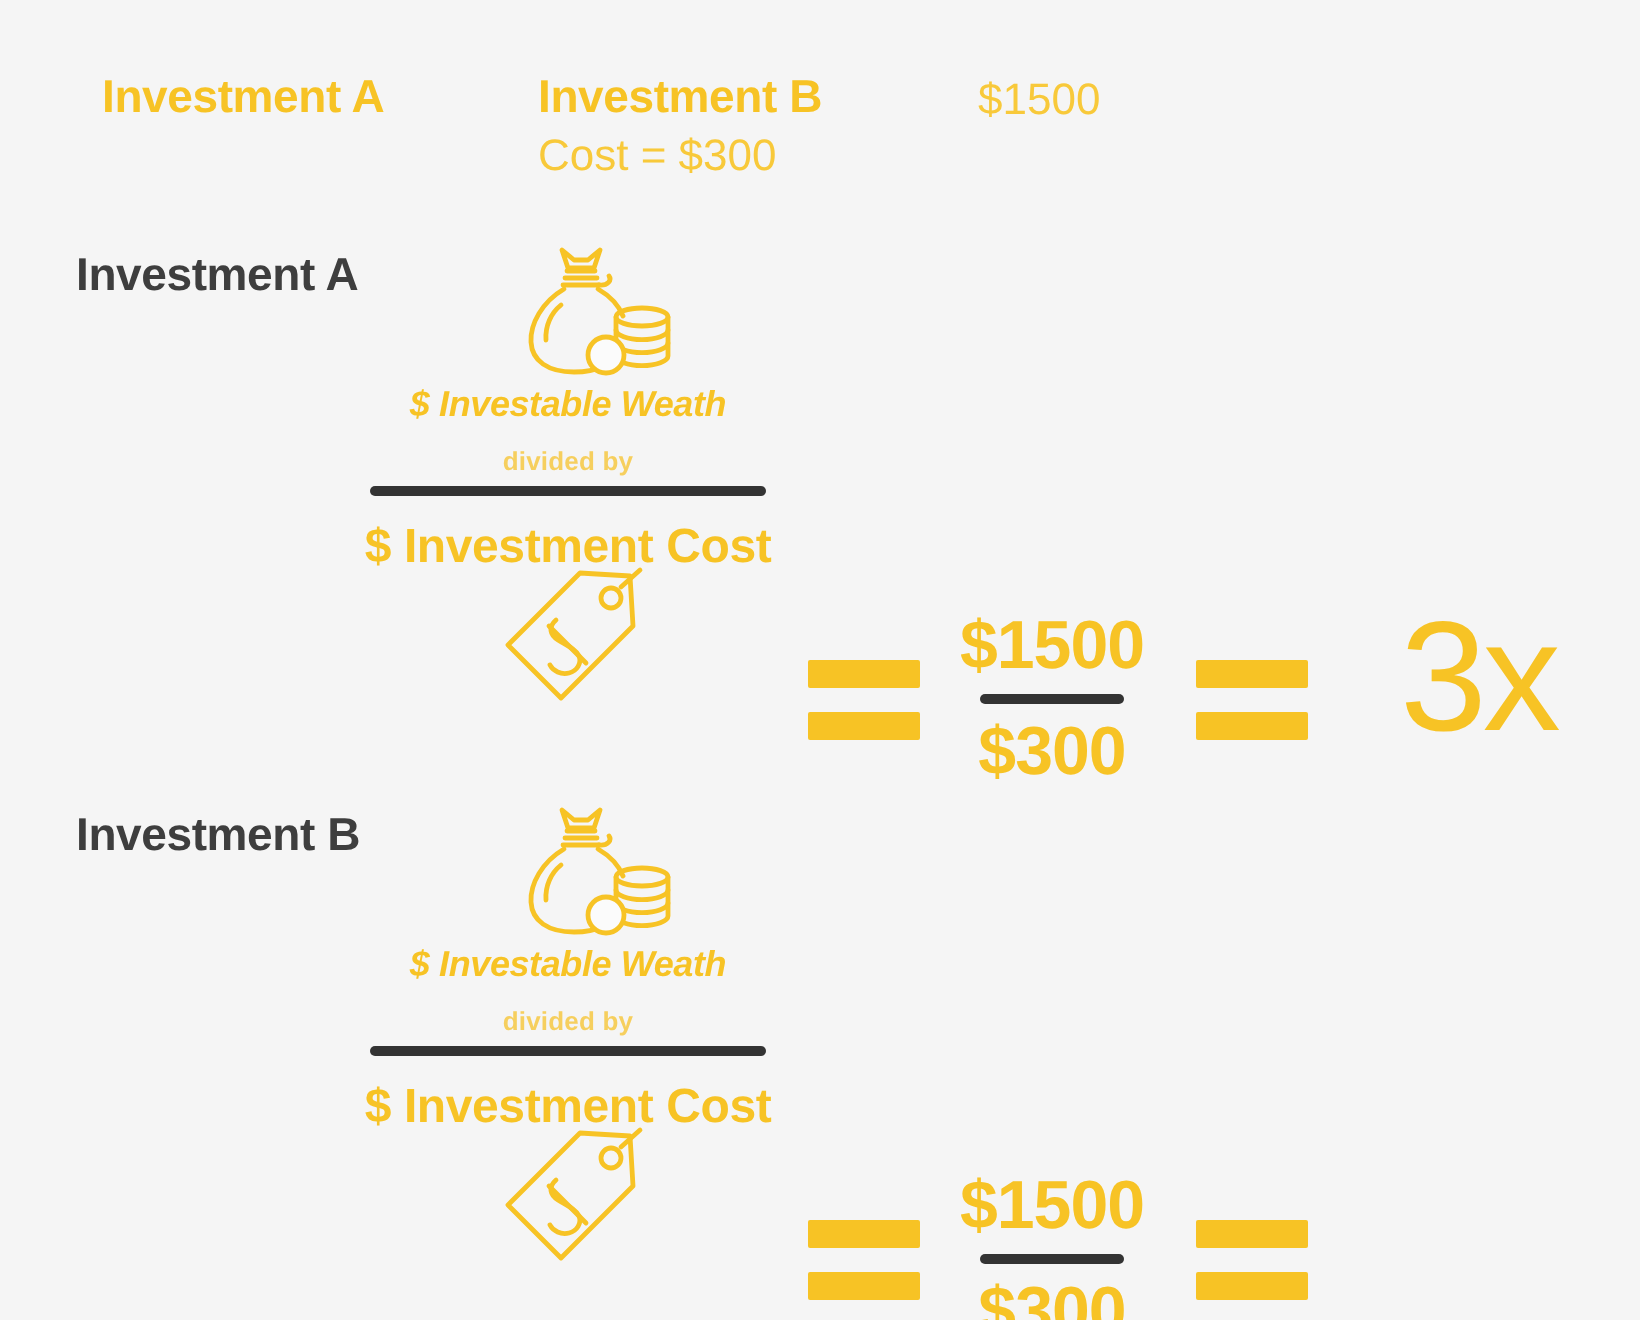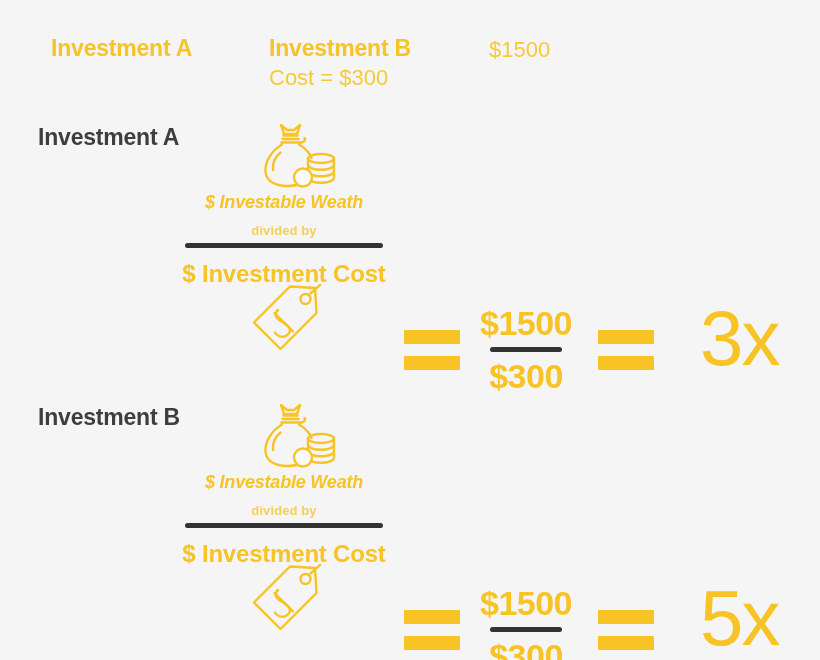--- a/index.html
+++ b/index.html
@@ -325,17 +325,16 @@
       <div class="nf-num">$1500</div>
       <div class="nf-bar"></div>
       <div class="nf-den">$300</div>
     </div>
 
     <div class="equals eq-2">
       <span></span>
       <span></span>
     </div>
 
-    <div class="result">5x</div>
 
   </div>
 
 </div>
 
 </body></html>

